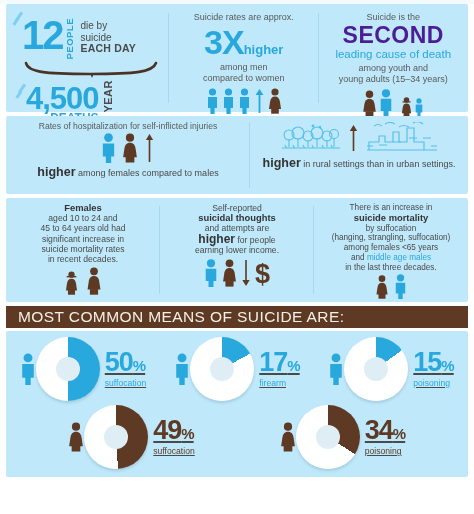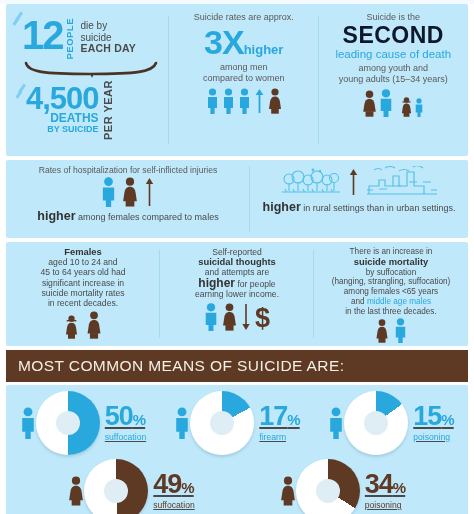--- a/index.html
+++ b/index.html
@@ -14,21 +14,21 @@
   
   .band{background:#bfe8fa;margin:4px 6px;border-radius:2px;position:relative;}
   .cols{display:flex;}
   .col{flex:1;position:relative;box-sizing:border-box;}
   .divider{position:absolute;top:8%;bottom:8%;width:1px;background:#a4d9ef;right:0;}
 
   .blue{color:#29a8dd;}
   .ctr{text-align:center;}
 
   
-  #row1{height:152px;}
+  #row1{height:108px;}
   #row1 .col{padding:8px 6px 0;}
   .r1line{font-size:9px;line-height:11px;color:#5a5a5a;text-align:center;}
 
   
   .p1wrap{padding:6px 4px 0 10px;}
   .p1top{display:flex;align-items:flex-start;}
   .big12{font-size:40px;font-weight:bold;color:#29a8dd;line-height:34px;letter-spacing:-2px;position:relative;}
   .slash{position:absolute;top:-3px;left:-8px;width:10px;height:3px;background:#7fd0ef;transform:rotate(-55deg);}
   .slash2{position:absolute;top:2px;left:-10px;width:8px;height:3px;background:#7fd0ef;transform:rotate(-55deg);}
   .vertword{writing-mode:vertical-rl;transform:rotate(180deg);font-size:9.5px;font-weight:bold;color:#29a8dd;letter-spacing:.5px;margin-left:2px;line-height:10px;}
@@ -37,41 +37,41 @@
   .brace{margin:1px 0 0 2px;}
   .p1bot{display:flex;align-items:center;margin-top:1px;padding-left:4px;}
   .big45{font-size:31px;font-weight:bold;color:#29a8dd;line-height:27px;letter-spacing:-1px;position:relative;}
   .deaths{font-size:12px;font-weight:bold;color:#29a8dd;letter-spacing:0px;line-height:12px;text-align:right;}
   .bysuicide{font-size:9px;font-weight:bold;color:#29a8dd;letter-spacing:0px;line-height:10px;text-align:right;}
   .peryear{writing-mode:vertical-rl;transform:rotate(180deg);font-size:11px;font-weight:bold;color:#4a4a4a;letter-spacing:.5px;margin-left:3px;line-height:12px;}
 
   
   .big3x{font-size:34px;font-weight:bold;color:#29a8dd;line-height:34px;letter-spacing:-1px;}
   .higher-s{font-size:13px;font-weight:bold;color:#29a8dd;}
-  .second{font-size:23px;font-weight:bold;color:#0f172a;line-height:25px;letter-spacing:.5px;}
+  .second{font-size:23px;font-weight:bold;color:#4c1d95;line-height:25px;letter-spacing:.5px;}
   .lead{font-size:11.5px;color:#29a8dd;line-height:13px;}
 
   .figrow{display:flex;align-items:flex-end;justify-content:center;gap:3px;margin-top:4px;}
 
   
   #row2{height:78px;}
   #row2 .col{padding:5px 4px 0;}
   .r2head{font-size:8.6px;color:#5a5a5a;text-align:center;}
   .r2foot{font-size:9px;color:#4a4a4a;margin-top:2px;}
   .higher-b{font-weight:bold;font-size:12.5px;color:#333;}
 
   
   #row3{height:104px;}
   #row3 .col{padding:5px 5px 0;}
   .r3t{font-size:8.6px;line-height:10.2px;color:#4a4a4a;text-align:center;}
   .r3t b{font-size:9.4px;color:#333;}
   .higher-r3{font-weight:bold;font-size:12px;color:#333;}
 
   
-  #banner{background:#5e3a24;margin:3px 6px 0;height:32px;display:flex;align-items:center;padding-left:12px;box-sizing:border-box;}
+  #banner{background:#5e3a24;margin:3px 6px 0;height:22px;display:flex;align-items:center;padding-left:12px;box-sizing:border-box;}
   #banner span{color:#f4f0e6;font-size:15.5px;letter-spacing:.4px;font-weight:normal;}
 
   
   #row4{margin:3px 6px 6px;background:#bfe8fa;border-radius:2px;padding:4px 0 6px;}
   .dline{display:flex;}
   .dcell{flex:1;display:flex;align-items:center;justify-content:center;position:relative;padding:2px 0;}
   .donut{width:64px;height:64px;border-radius:50%;position:relative;flex:none;
          box-shadow:0 2px 3px rgba(40,80,100,.18);}
   .donut::after{content:"";position:absolute;left:50%;top:50%;width:24px;height:24px;margin:-12px 0 0 -12px;border-radius:50%;background:#dfeef5;}
   .dnum{font-size:27px;font-weight:bold;line-height:25px;letter-spacing:-1px;}

